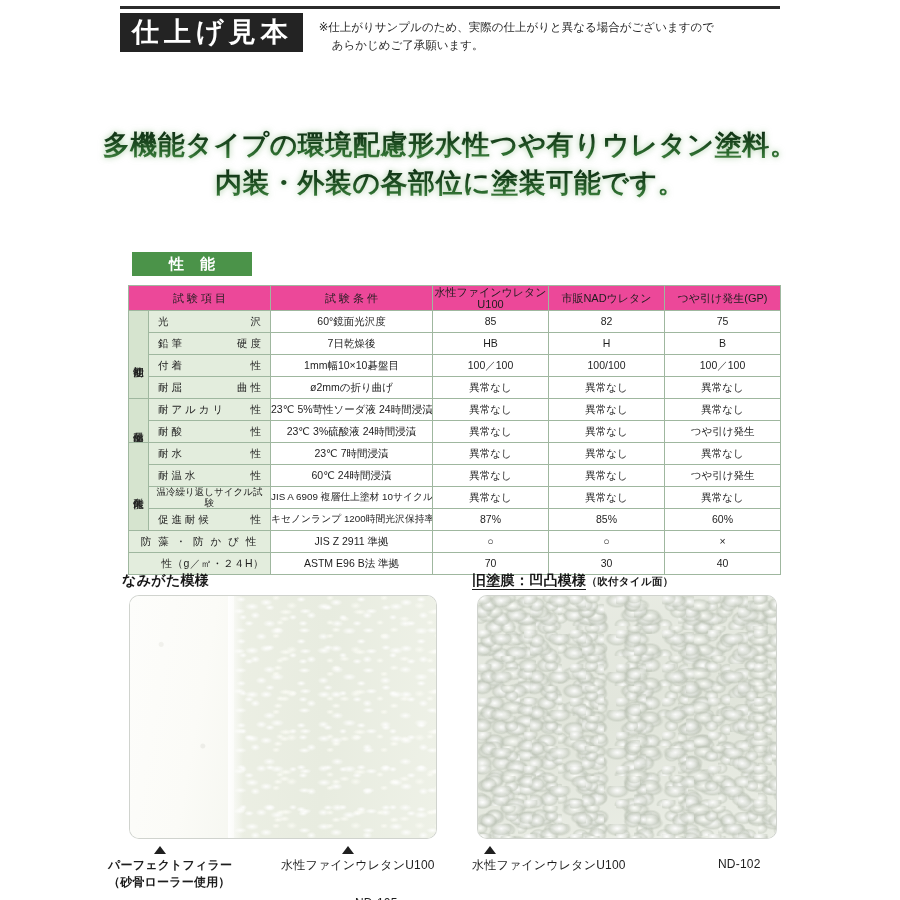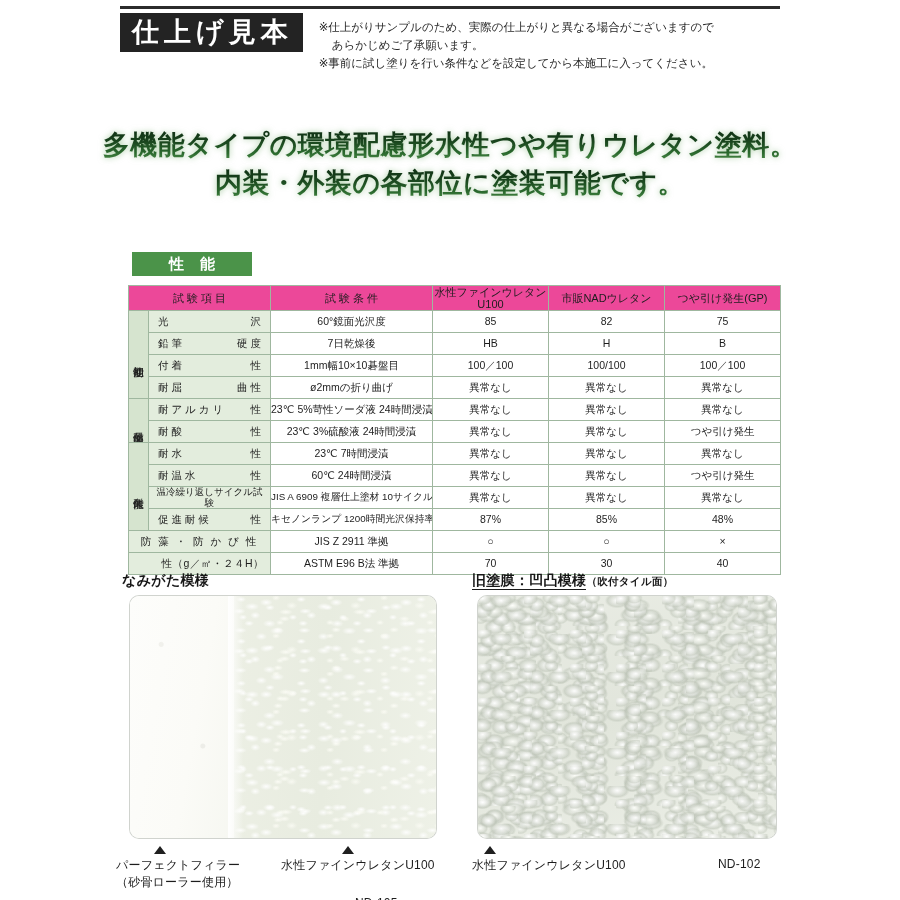--- a/index.html
+++ b/index.html
@@ -215,21 +215,20 @@
 <div class="page">
 
   <div class="top-rule"></div>
 
   <div class="header">
     <div class="header-badge">仕上げ見本</div>
     <div class="header-texts">
       <div class="header-note">
         <div>※仕上がりサンプルのため、実際の仕上がりと異なる場合がございますので</div>
         <div class="indent">あらかじめご了承願います。</div>
-        <div>※事前に試し塗りを行い条件などを設定してから本施工に入ってください。</div>
       </div>
     </div>
   </div>
 
   <div class="headline">
     <span class="hl">多機能タイプの環境配慮形水性つや有りウレタン塗料。</span>
     <span class="hl">内装・外装の各部位に塗装可能です。</span>
   </div>
 
   <div class="sec-tag">性能</div>
@@ -374,21 +373,21 @@
         <tr>
           <td class="c-item">
             <span class="item-sp">
                 <span>促 進 耐 候</span>
                 <span>性</span>
               </span>
           </td>
           <td class="c-cond nowrap" style="font-size:9.8px">キセノンランプ 1200時間光沢保持率</td>
           <td class="c-val">87%</td>
           <td class="c-val">85%</td>
-          <td class="c-val">48%</td>
+          <td class="c-val">60%</td>
         </tr>
 
         <tr>
           <td class="c-item" colspan="2">
             <span class="item-wide">防 藻 ・ 防 か び 性</span>
           </td>
           <td class="c-cond nowrap">JIS Z 2911 準拠</td>
           <td class="c-val">○</td>
           <td class="c-val">○</td>
           <td class="c-val">×</td>
@@ -409,21 +408,21 @@
 
   <div class="sample-title" style="left:122px;top:572px;">なみがた模様</div>
 
   <div class="panel" style="left:130px;top:596px;width:306px;height:242px;">
     <div class="tex-plain"></div>
     <div class="tex-wave"></div>
     <div class="tex-edge-l"></div>
   </div>
 
   <div class="tri" style="left:154px;top:846px;"></div>
-  <div class="cap" style="left:116px;top:857px;">
+  <div class="cap" style="left:108px;top:857px;font-weight:bold;">
     <div>パーフェクトフィラー</div>
     <div>（砂骨ローラー使用）</div>
   </div>
 
   <div class="tri" style="left:342px;top:846px;"></div>
   <div class="cap" style="left:281px;top:857px;">水性ファインウレタンU100</div>
   <div class="code" style="left:355px;top:896px;">ND-105</div>
 
   <div class="sample-title" style="left:472px;top:572px;">
     <span class="underline">旧塗膜：凹凸模様</span><span class="sub">（吹付タイル面）</span>

